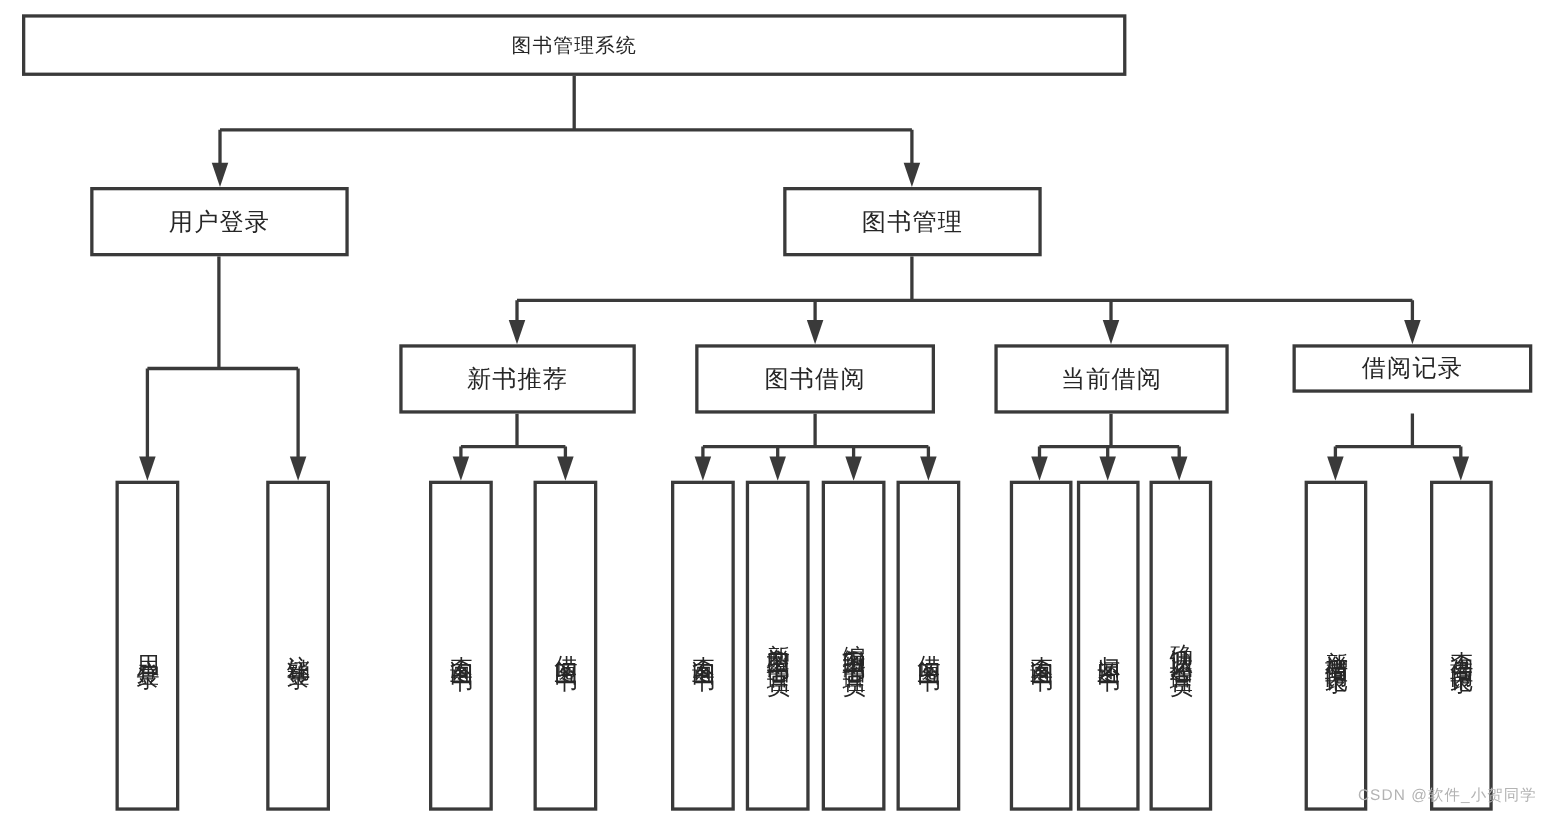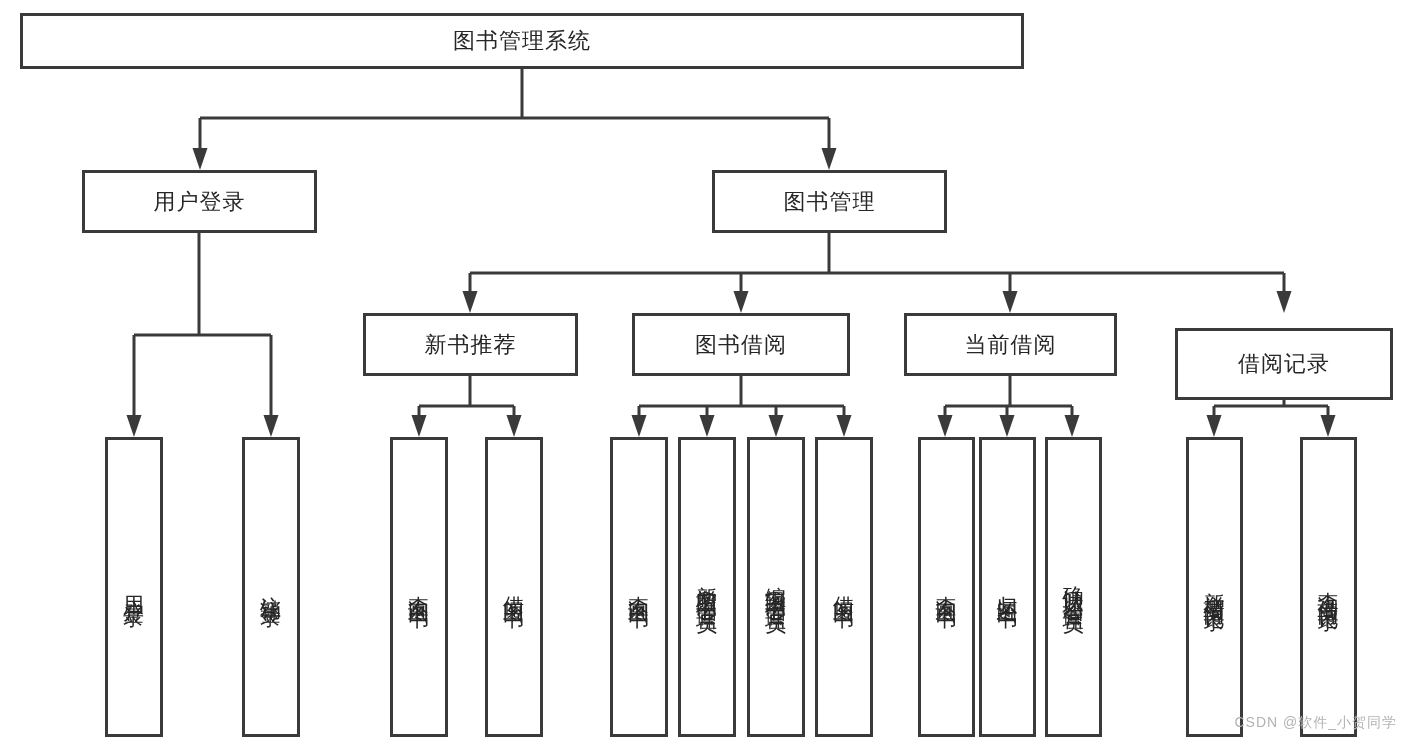--- a/index.html
+++ b/index.html
@@ -21,21 +21,21 @@
   .wires path{stroke:var(--line);stroke-width:3;fill:none;}
   .wires polygon{fill:var(--line);stroke:none;}
   .node{
     position:absolute;box-sizing:border-box;
     border:3px solid var(--line);
     background:#fff;
     display:flex;align-items:center;justify-content:center;
     text-align:center;
   }
   .node-h{font-size:22px;letter-spacing:1px;}
-  .node-root{font-size:22px;letter-spacing:1px;}
+  .node-root{font-size:18px;letter-spacing:1px;}
   .col{width:58px;top:437px;height:300px;}
   .col .vtext{
     writing-mode:vertical-rl;
     text-orientation:mixed;
     font-size:21px;
     letter-spacing:4px;
     line-height:1;
     white-space:nowrap;
   }
   .watermark{
@@ -115,21 +115,21 @@
 
   <div class="node node-h" style="left:712px;top:170px;width:235px;height:63px">
     <span>图书管理</span>
   </div>
   <div class="node node-h" style="left:632px;top:313px;width:218px;height:63px">
     <span>图书借阅</span>
   </div>
   <div class="node node-h" style="left:904px;top:313px;width:213px;height:63px">
     <span>当前借阅</span>
   </div>
-  <div class="node node-h" style="left:1175px;top:328px;width:218px;height:72px">
+  <div class="node node-h" style="left:1175px;top:313px;width:218px;height:44px">
     <span>借阅记录</span>
   </div>
 
   <div class="node col" style="left:105px">
     <span class="vtext">用户登录</span>
   </div>
   <div class="node col" style="left:242px">
     <span class="vtext">注销登录</span>
   </div>
 

